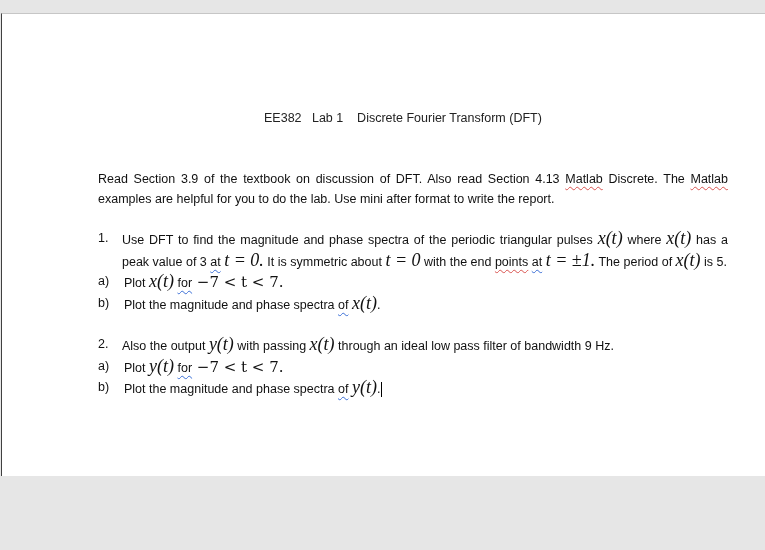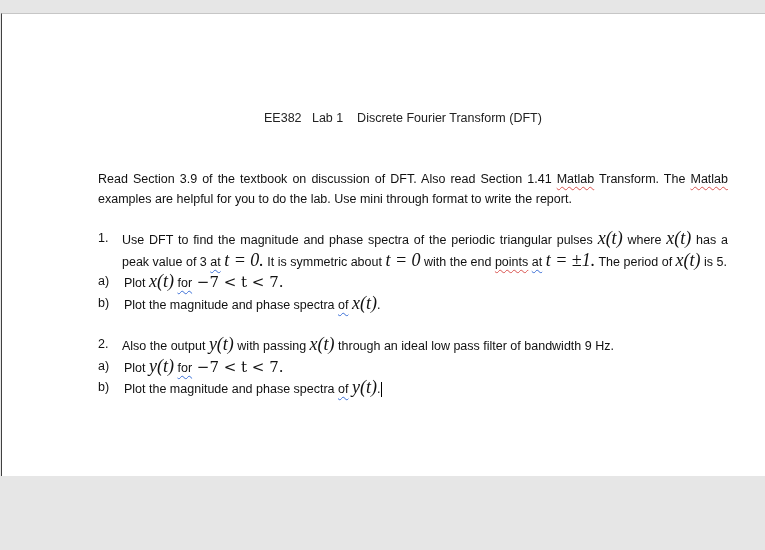--- a/index.html
+++ b/index.html
@@ -20,21 +20,21 @@
   .sq-red { text-decoration: underline wavy #d9534f; text-decoration-thickness:1px; text-underline-offset:3px; }
   .sq-blue { text-decoration: underline wavy #3b6fd6; text-decoration-thickness:1px; text-underline-offset:3px; }
   .caret { display:inline-block; width:1px; height:15px; background:#000; vertical-align:middle; margin-left:1px; }
 </style>
 </head>
 <body>
 
 <div class="page">
   <div class="title">EE382   Lab 1    Discrete Fourier Transform (DFT)</div>
 
-  <div class="para intro"><span>Read Section 3.9 of the textbook on discussion of DFT.  Also read Section 1.41 </span><span class="sq-red">Matlab</span><span> Transform.  The </span><span class="sq-red">Matlab</span><span> examples are helpful for you to do the lab.  Use mini through format to write the report.</span></div>
+  <div class="para intro"><span>Read Section 3.9 of the textbook on discussion of DFT.  Also read Section 4.13 </span><span class="sq-red">Matlab</span><span> Discrete.  The </span><span class="sq-red">Matlab</span><span> examples are helpful for you to do the lab.  Use mini after format to write the report.</span></div>
 
   <div class="list" style="top:215px;">
     <div class="item">
       <span class="num">1.</span>
       <span>Use DFT to find the magnitude and phase spectra of the periodic triangular pulses </span><span class="m">x(t)</span><span> where </span><span class="m">x(t)</span><span> has a peak value of 3 </span><span class="sq-blue">at</span><span> </span><span class="m">t = 0.</span><span>  It is symmetric about </span><span class="m">t = 0</span><span> with the end </span><span class="sq-red">points</span><span> </span><span class="sq-blue">at</span><span> </span><span class="m">t = ±1.</span><span>  The period of </span><span class="m">x(t)</span><span> is 5.</span>
     </div>
     <div class="sub">
       <span class="sublab">a)</span><span>Plot </span><span class="m">x(t)</span> <span class="sq-blue">for</span><span class="mr"> −7 &lt; t &lt; 7.</span>
     </div>
     <div class="sub">

